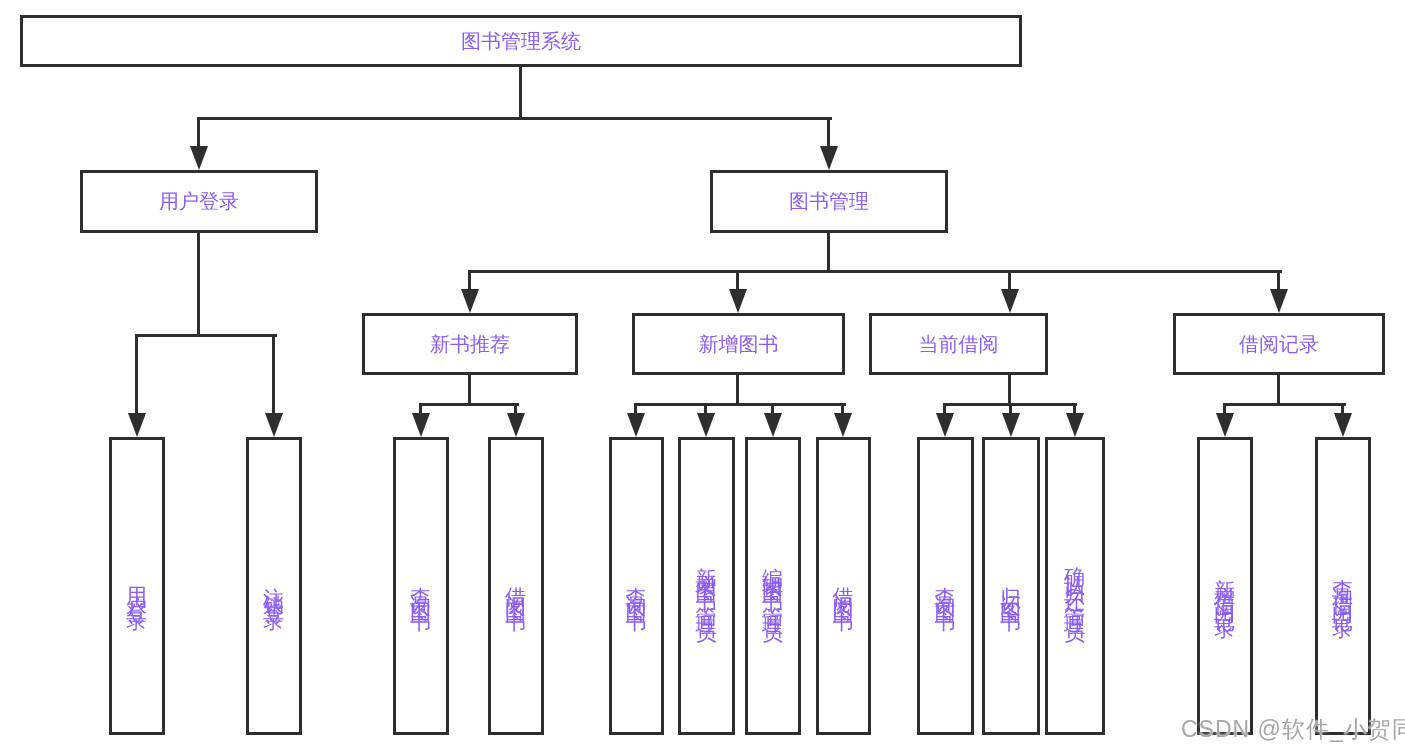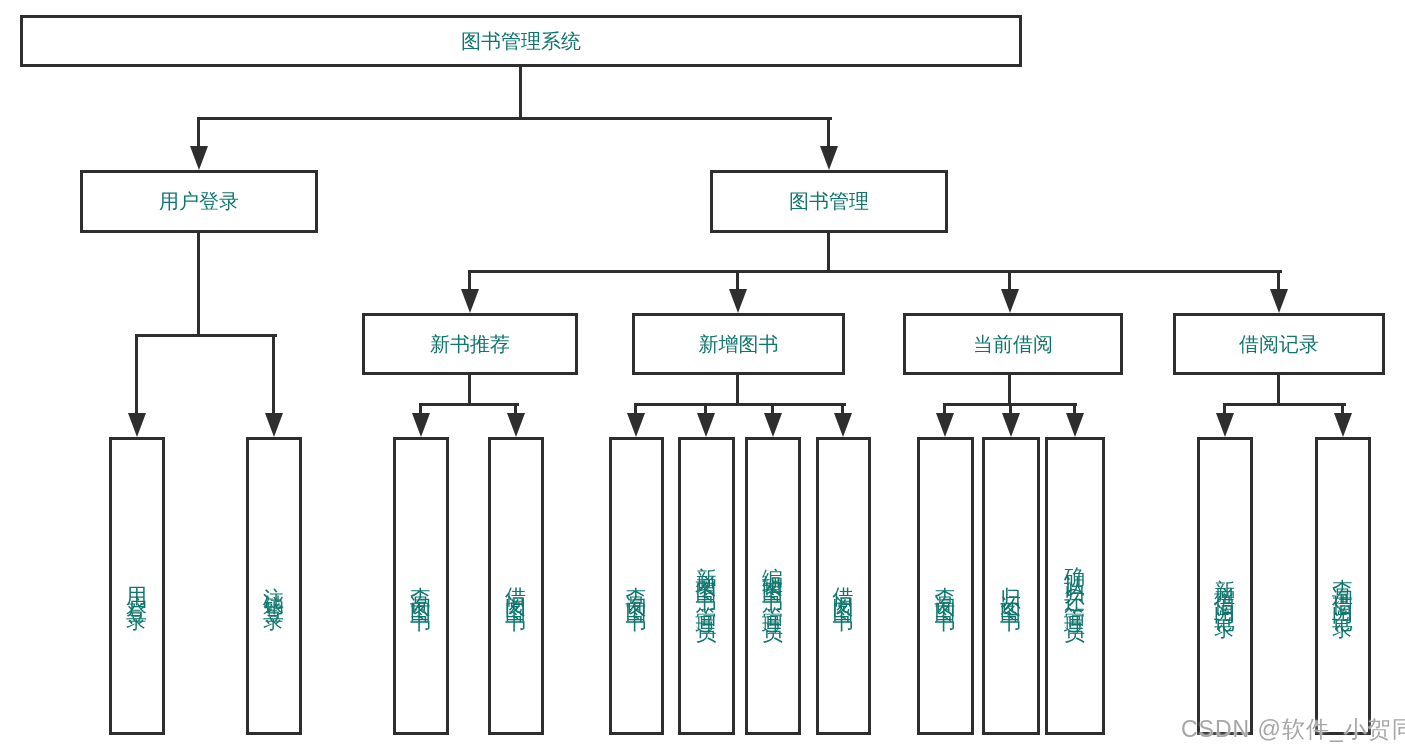--- a/index.html
+++ b/index.html
@@ -4,21 +4,21 @@
 <style>
   html,body{margin:0;padding:0;background:#fff;}
   .canvas{
     position:relative;width:1405px;height:747px;background:#fff;overflow:hidden;
     font-family:"Liberation Sans","DejaVu Sans",sans-serif;color:#1f1f1f;
   }
   .box{
     position:absolute;box-sizing:border-box;border:3px solid #2e2e2e;background:#fff;
     display:flex;align-items:center;justify-content:center;z-index:2;
   }
-  .box .lbl{font-size:20px;color:#0f766e;white-space:nowrap;}
+  .box .lbl{font-size:20px;color:#8b5cf6;white-space:nowrap;}
   .box.vert .lbl{
     writing-mode:vertical-rl;text-orientation:mixed;
     font-size:21px;letter-spacing:8px;white-space:normal;line-height:1;
   }
   .hline,.vline{position:absolute;background:#2e2e2e;z-index:1;}
   .hline{height:3px;}
   .vline{width:3px;}
   .arrow{
     position:absolute;width:0;height:0;z-index:1;
     border-left:9px solid transparent;border-right:9px solid transparent;
@@ -45,21 +45,21 @@
   <div class="box" style="left:362px;top:313px;width:216px;height:62px">
     <span class="lbl">新书推荐</span>
   </div>
 
   <div class="box" style="left:710px;top:170px;width:238px;height:63px">
     <span class="lbl">图书管理</span>
   </div>
   <div class="box" style="left:632px;top:313px;width:213px;height:62px">
     <span class="lbl">新增图书</span>
   </div>
-  <div class="box" style="left:903px;top:313px;width:220px;height:62px">
+  <div class="box" style="left:869px;top:313px;width:179px;height:62px">
     <span class="lbl">当前借阅</span>
   </div>
   <div class="box" style="left:1173px;top:313px;width:212px;height:62px">
     <span class="lbl">借阅记录</span>
   </div>
 
   <div class="box vert" style="left:109px;top:437px;width:56px;height:298px">
     <span class="lbl">用户登录</span>
   </div>
   <div class="box vert" style="left:246px;top:437px;width:56px;height:298px">

